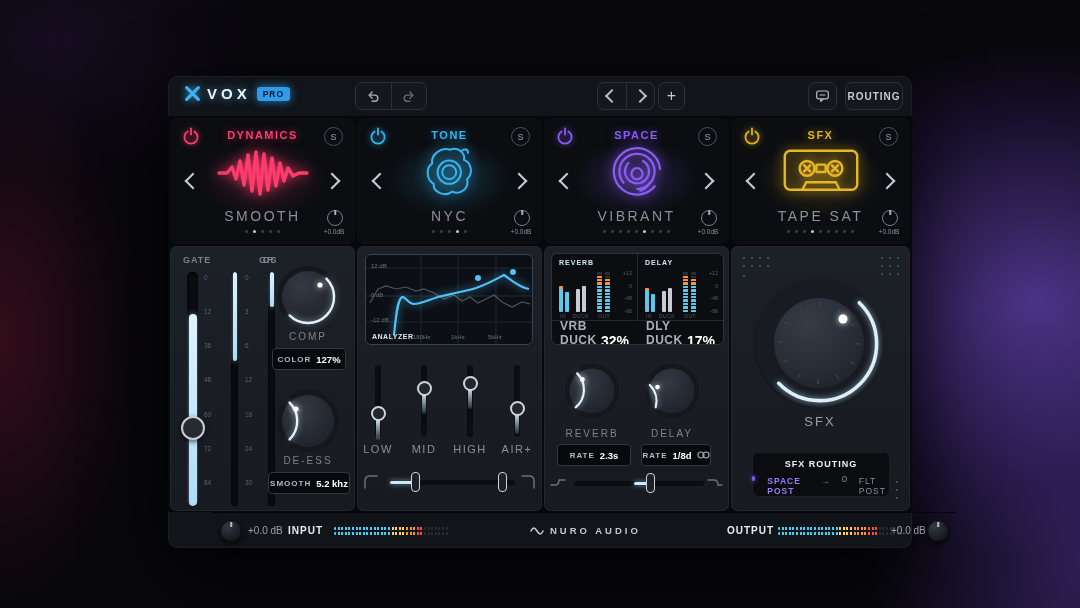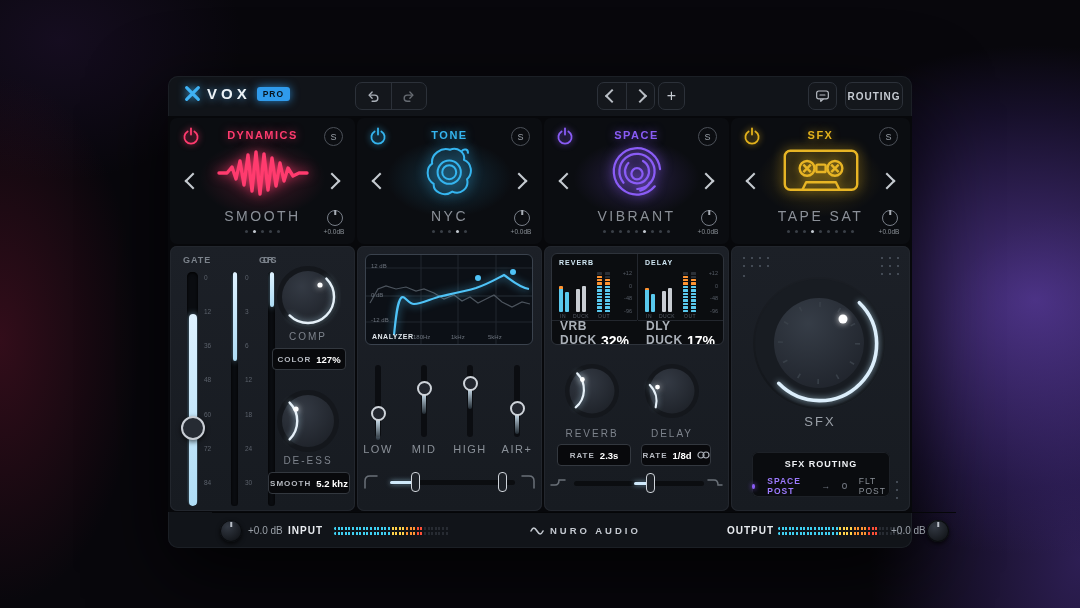--- a/index.html
+++ b/index.html
@@ -88,21 +88,21 @@
   .smscale{position:absolute;top:16px;height:44px;display:flex;flex-direction:column;justify-content:space-between;font-size:5.5px;color:#565c66;text-align:right;}
   .duckrow{position:absolute;top:66px;width:85px;height:24px;border-top:1px solid #23272e;display:flex;align-items:center;justify-content:space-between;padding:0 8px;box-sizing:border-box;}
   .duckrow .dl{font-size:12px;font-weight:bold;letter-spacing:.5px;color:#aab0b8;}
   .duckrow .dv{font-size:14px;font-weight:bold;color:#fff;margin-top:16px;}
   .ledcol{position:absolute;bottom:8px;width:5px;display:flex;flex-direction:column-reverse;gap:1px;}
   .ledseg{width:5px;height:2.4px;border-radius:.5px;}
   
   .dotgrid{position:absolute;background-image:radial-gradient(#434a54 1px, transparent 1.3px);background-size:8px 8px;}
   .routing{position:absolute;left:21px;top:206px;width:138px;height:45px;background:#0a0c0f;border-radius:6px;box-shadow:inset 0 0 0 1px #1d2127;}
   .routing .rt{position:absolute;top:7px;width:100%;text-align:center;font-size:9px;font-weight:bold;letter-spacing:1px;color:#eef1f4;}
-  .routing .rline{position:absolute;top:24px;width:100%;display:flex;align-items:center;justify-content:center;gap:12px;}
+  .routing .rline{position:absolute;top:24px;width:100%;display:flex;align-items:flex-start;justify-content:center;gap:12px;}
   .rdot{width:5px;height:5px;border-radius:50%;background:#8a5cf6;box-shadow:0 0 5px #8a5cf6;}
   .ractive{font-size:8.5px;font-weight:bold;letter-spacing:1px;color:#9d7bff;}
   .rarrow{font-size:9px;color:#6a6f78;}
   .rcirc{width:6px;height:6px;border-radius:50%;border:1.5px solid #6a6f78;box-sizing:border-box;}
   .rinactive{font-size:8.5px;letter-spacing:1px;color:#8a9097;}
   
   .footer{position:absolute;left:0;top:436px;width:744px;height:36px;border-top:1px solid #04050.7;border-top:1px solid #050608;margin-left:44px;}
   .fknob{position:absolute;width:22px;height:22px;border-radius:50%;background:radial-gradient(circle at 35% 30%,#333943,#15181d 70%);box-shadow:0 2px 4px rgba(0,0,0,.7), inset 0 0 0 1px #0a0c0f;}
   .fknob::after{content:"";position:absolute;left:50%;top:2px;width:1.5px;height:5px;background:#b9bfc7;transform:translateX(-50%);}
   .ftext{position:absolute;font-size:10px;color:#9aa0a8;}

